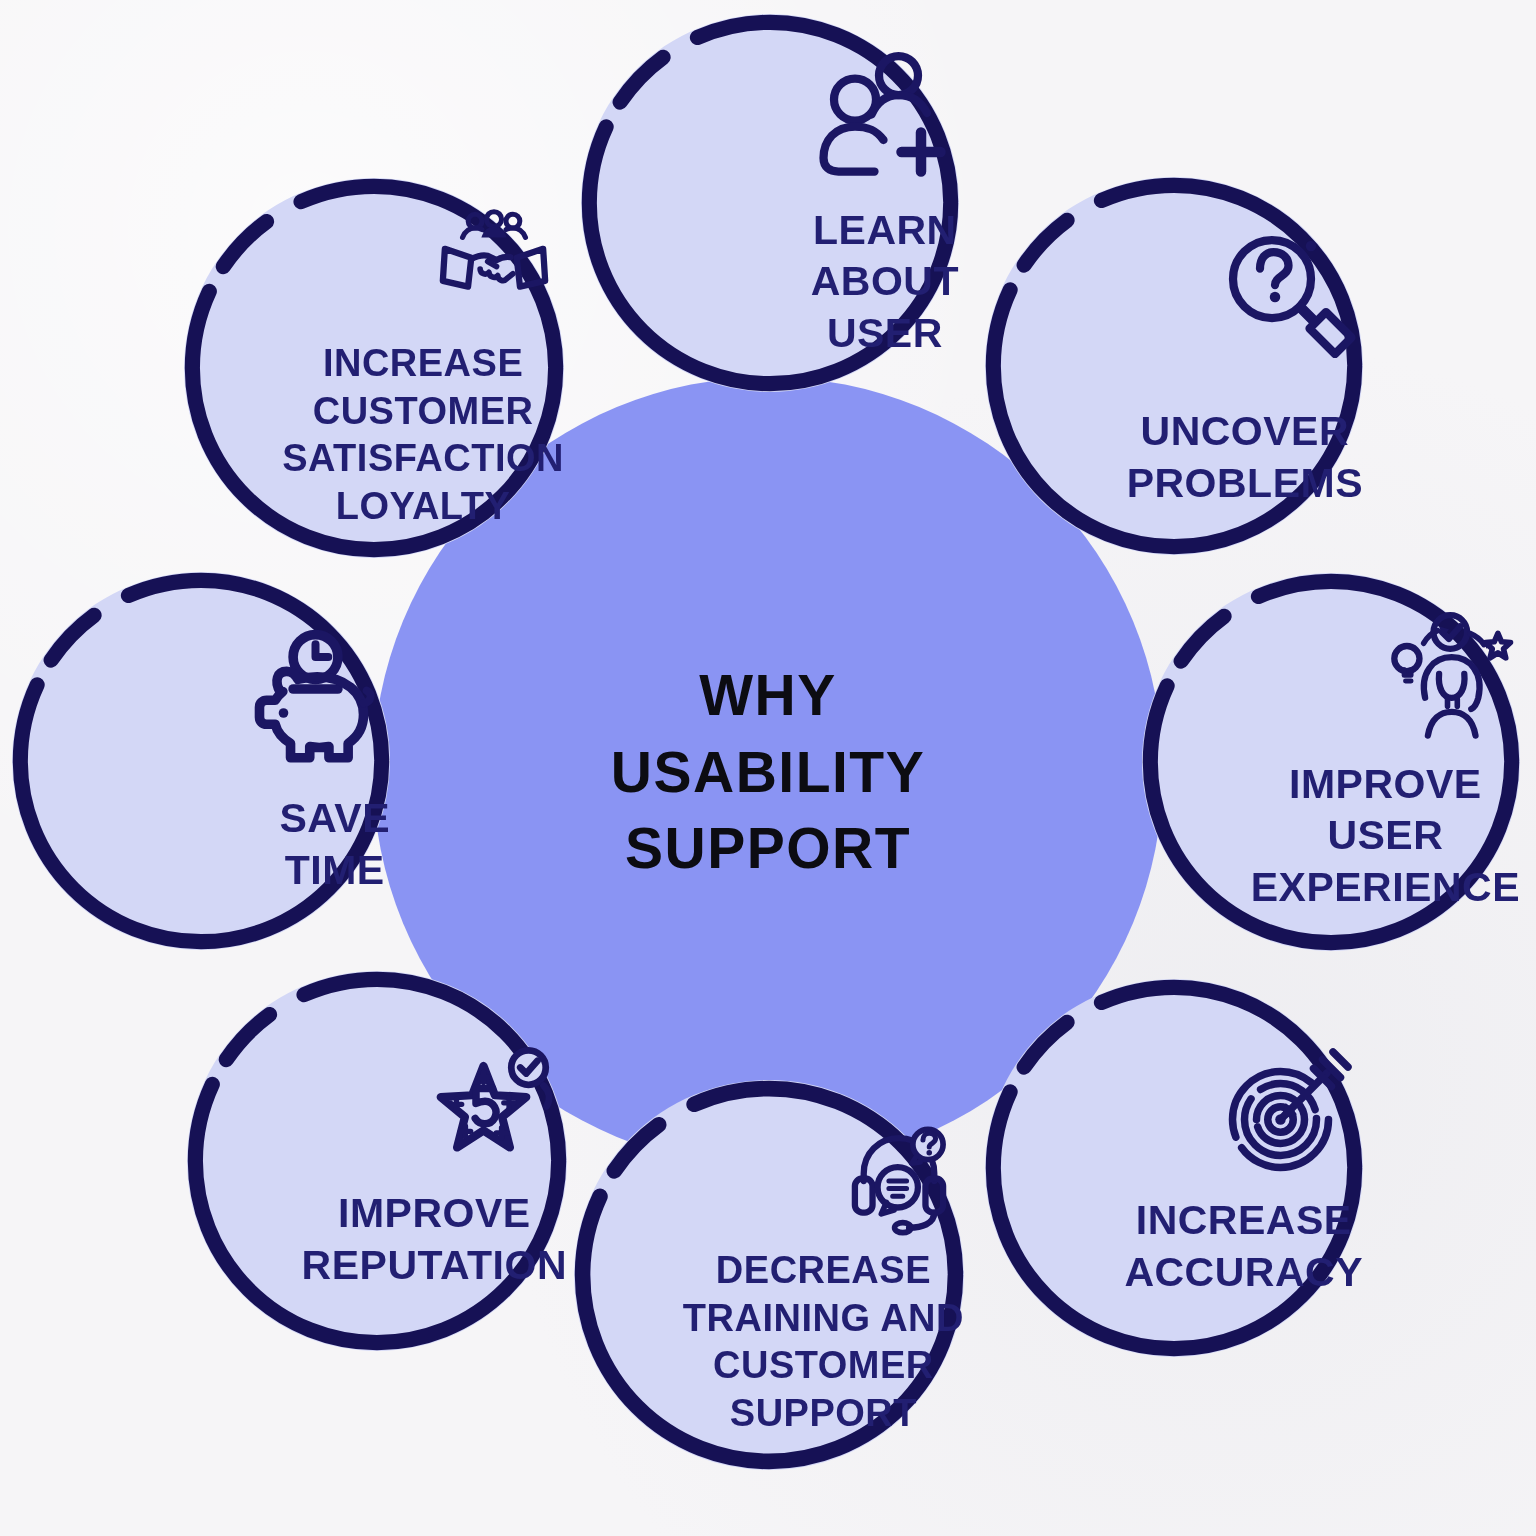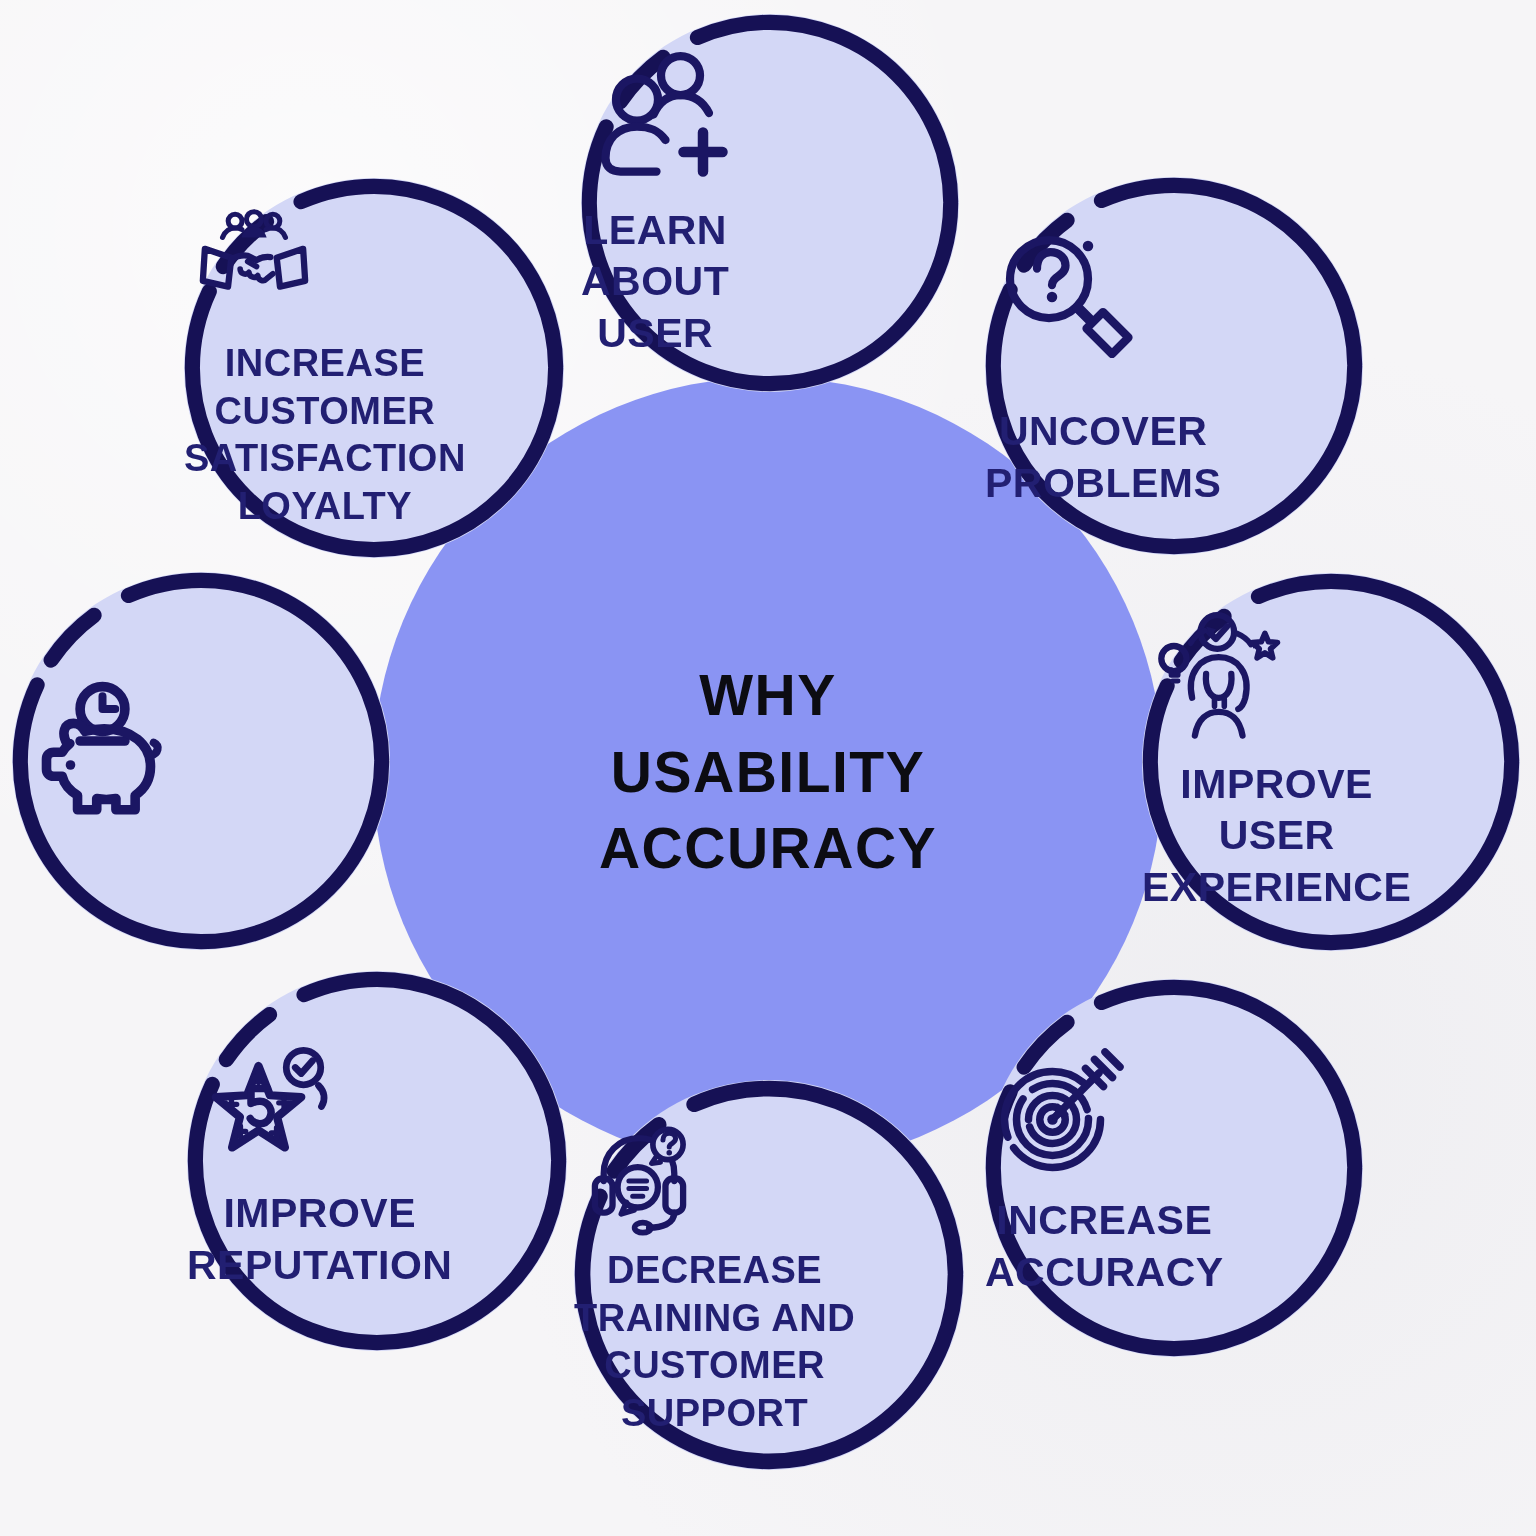--- a/index.html
+++ b/index.html
@@ -22,21 +22,21 @@
     border-radius:50%;background:#8a94f3;z-index:1;
     display:flex;align-items:center;justify-content:center;
   }
   .center-title{
     white-space:pre-line;text-align:center;
     font-size:57px;font-weight:800;line-height:1.35;letter-spacing:1.5px;
     color:#0c0c12;
   }
   .node{
     position:absolute;border-radius:50%;background:#d3d7f6;z-index:2;
-    display:flex;flex-direction:column;align-items:flex-start;justify-content:center;
+    display:flex;flex-direction:column;align-items:flex-end;justify-content:center;
     text-align:center;
   }
   .node .ring{position:absolute;inset:0;width:100%;height:100%;pointer-events:none;}
   .node .icon{position:relative;line-height:0;margin-bottom:8px;}
   .node .label{
     position:relative;white-space:pre-line;
     font-weight:700;font-size:41px;line-height:1.26;letter-spacing:.5px;
     color:#221f72;
   }
   .node.long .label{font-size:38px;line-height:1.25;}
@@ -55,21 +55,21 @@
   .icon svg .bg{fill:#d3d7f6;}
 </style>
 </head>
 <body>
 
 <div class="stage">
 
   <div class="center-circle">
     <div class="center-title">WHY
 USABILITY
-ACCURACY</div>
+SUPPORT</div>
   </div>
 
   <div class="node n-top">
     <svg class="ring" viewBox="0 0 100 100">
       <circle cx="50" cy="50" r="47.8" fill="none" stroke="#161155" stroke-width="4" pathLength="100" stroke-dasharray="57 2.5 5.5 3.5 31.5" stroke-linecap="round"></circle>
     </svg>
     <div class="icon">
       <svg width="160" height="150" viewBox="0 0 100 100">
         <circle cx="63" cy="19" r="13"></circle>
         <path d="M45,45 c4,-9 10,-13 18,-13 c9,0 15,4 19,12"></path>
@@ -202,20 +202,22 @@
     <div class="icon">
       <svg width="165" height="160" viewBox="0 0 100 100">
         <circle cx="55" cy="20" r="14" class="bg" stroke="#1b1663" stroke-width="6"></circle>
         <path d="M55,12 v8 h8" stroke-width="5"></path>
         <path d="M41,40 h28" stroke-width="6"></path>
         <path d="M33,42 c-4,-7 -2,-13 4,-13 c4,0 6,3 7,5 c4,-1 8,-1.6 12,-1.6 c17,0 29,9.6 29,23.6 c0,8 -3.6,14 -9.6,18 v9 h-12 v-7 c-4,.7 -8,.7 -12,0 v7 h-12 v-9 c-5,-3 -8.4,-7 -9.6,-12 h-5.4 c-2.6,0 -4.4,-1.8 -4.4,-4.4 v-6.2 c0,-2.6 1.8,-4.4 4.4,-4.4 h5.4 c1.2,-2 2.8,-3.8 4.8,-5.4 z" stroke-width="6"></path>
         <circle class="f" cx="35" cy="55" r="3"></circle>
         <path d="M85,49 c5,-1 6,-6 2,-8" stroke-width="5"></path>
       </svg>
     </div>
+    <div class="label">SAVE
+TIME</div>
   </div>
 
   <div class="node n-topleft long">
     <svg class="ring" viewBox="0 0 100 100">
       <circle cx="50" cy="50" r="47.8" fill="none" stroke="#161155" stroke-width="4" pathLength="100" stroke-dasharray="57 2.5 5.5 3.5 31.5" stroke-linecap="round"></circle>
     </svg>
     <div class="icon">
       <svg width="140" height="126" viewBox="0 0 100 100">
         <circle cx="35" cy="12" r="5.5" stroke-width="4"></circle>
         <circle cx="50" cy="10.5" r="6" stroke-width="4"></circle>

